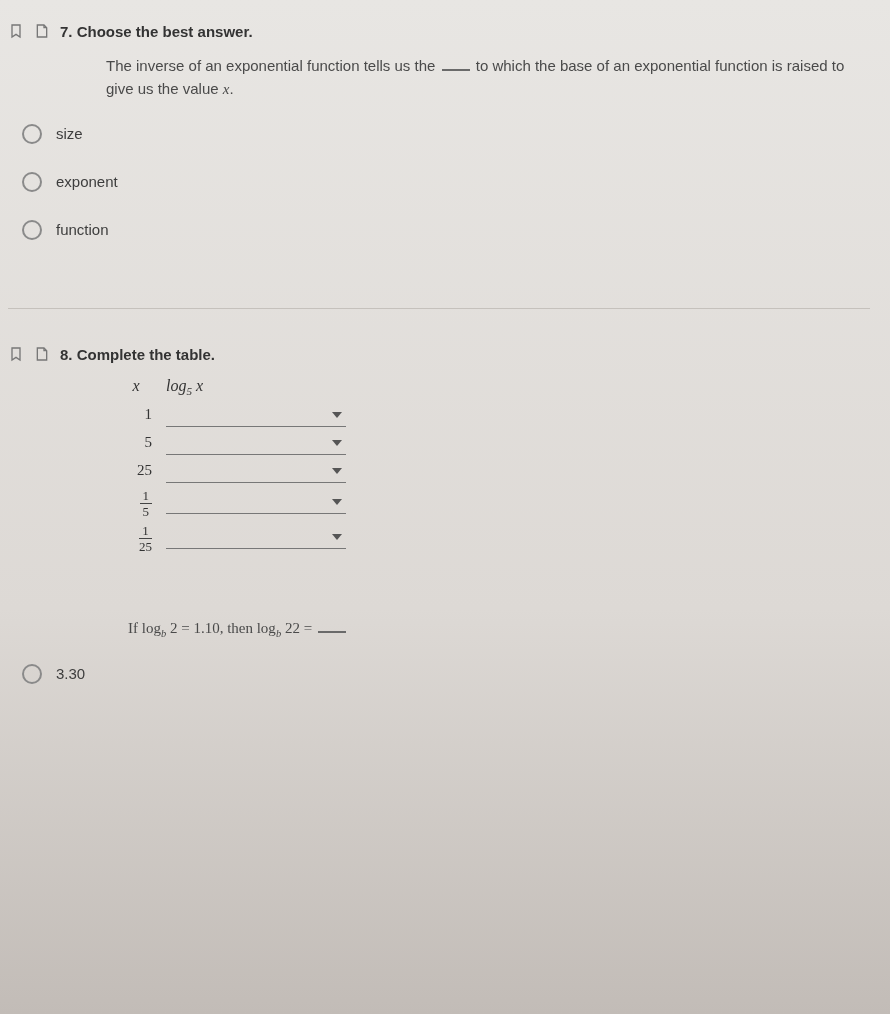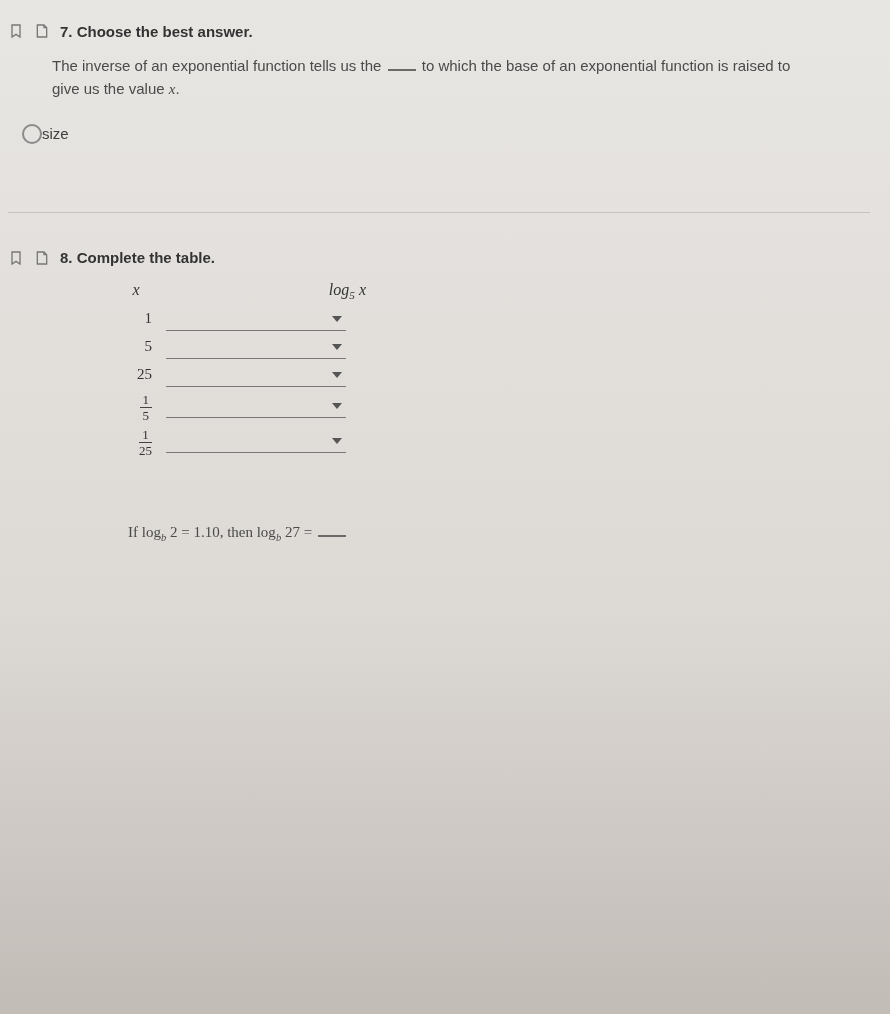--- a/index.html
+++ b/index.html
@@ -8,49 +8,50 @@
     padding: 12px 20px 20px 8px;
     font-family: Arial, Helvetica, sans-serif;
     background: linear-gradient(180deg, #e8e6e3 0%, #ddd9d5 60%, #c2bcb7 100%);
     color: #3a3a3a;
     width: 890px;
     min-height: 1014px;
   }
   .question-block { padding: 10px 0 30px 0; }
   .q-header {
     display: flex;
-    align-items: center;
+    align-items: flex-end;
     gap: 10px;
     margin-bottom: 14px;
   }
   .icon {
     width: 16px; height: 18px;
     display: inline-block;
     flex-shrink: 0;
   }
   .bookmark-icon svg, .note-icon svg { width: 100%; height: 100%; }
   .q-title {
     font-weight: 700;
     font-size: 15px;
     color: #333;
   }
   .q-prompt {
-    margin-left: 44px;
+    margin-left: 98px;
     font-size: 15px;
     color: #4a4a4a;
     line-height: 1.55;
     margin-bottom: 22px;
     max-width: 740px;
   }
   .var-ital { font-style: italic; }
   .blank { display:inline-block; border-bottom:2px solid #6a6a6a; width:28px; vertical-align:baseline; margin:0 2px;}
   .options { margin-left: 14px; }
   .option {
     display: flex;
     align-items: center;
+    gap: 14px;
     margin-bottom: 28px;
     font-size: 15px;
     color: #3d3d3d;
   }
   .radio {
     width: 20px; height: 20px;
     border: 2px solid #8a8a8a;
     border-radius: 50%;
     background: transparent;
     flex-shrink: 0;
@@ -63,21 +64,21 @@
   .table-area { margin-left: 98px; margin-top: 8px; }
   .table-head {
     display:flex;
     font-style: italic;
     font-family: Georgia, 'Times New Roman', serif;
     font-size: 16px;
     color:#333;
     margin-bottom:6px;
   }
   .table-head .col-x { width: 60px; text-align:center; }
-  .table-head .col-log { width: 200px; text-align:right; }
+  .table-head .col-log { width: 200px; text-align:left; }
   .table-row { display:flex; align-items:center; margin-bottom:4px; }
   .row-label {
     width: 60px;
     text-align: right;
     padding-right: 14px;
     font-family: Georgia, 'Times New Roman', serif;
     font-size: 15px;
     color:#333;
   }
   .frac {
@@ -124,20 +125,28 @@
     </span>
   </div>
   <div class="q-prompt">
     <span>The inverse of an exponential function tells us the </span><span class="blank"></span><span> to which the base of an exponential function is raised to give us the value </span><span class="var-ital math">x</span><span>.</span>
   </div>
   <div class="options">
     <div class="option">
         <span class="radio"></span>
         <span>size</span>
       </div>
+    <div class="option">
+        <span class="radio"></span>
+        <span>exponent</span>
+      </div>
+    <div class="option">
+        <span class="radio"></span>
+        <span>function</span>
+      </div>
   </div>
 </div>
 
 <hr class="sep">
 
 <div class="question-block">
   <div class="q-header">
     <span class="icon bookmark-icon">
       <svg viewBox="0 0 24 24" fill="none" stroke="#777" stroke-width="2">
           <path d="M6 3h12v18l-6-4-6 4V3z"></path>
@@ -188,17 +197,21 @@
             <span class="den">25</span>
           </span>
       </div>
       <div class="dd"></div>
     </div>
   </div>
 </div>
 
 <div class="question-block" style="padding-top:30px;">
   <div class="q-prompt math" style="margin-left:120px;">
-    <span>If log</span><span class="sub var-ital">b</span><span> 2 = 1.10, then log</span><span class="sub var-ital">b</span><span> 27 = </span><span class="blank"></span>
+    <span>If log</span><span class="sub var-ital">b</span><span> 2 = 1.10, then log</span><span class="sub var-ital">b</span><span> 22 = </span><span class="blank"></span>
   </div>
   <div class="options">
+    <div class="option">
+        <span class="radio"></span>
+        <span>3.30</span>
+      </div>
   </div>
 </div>
 
 </body></html>

